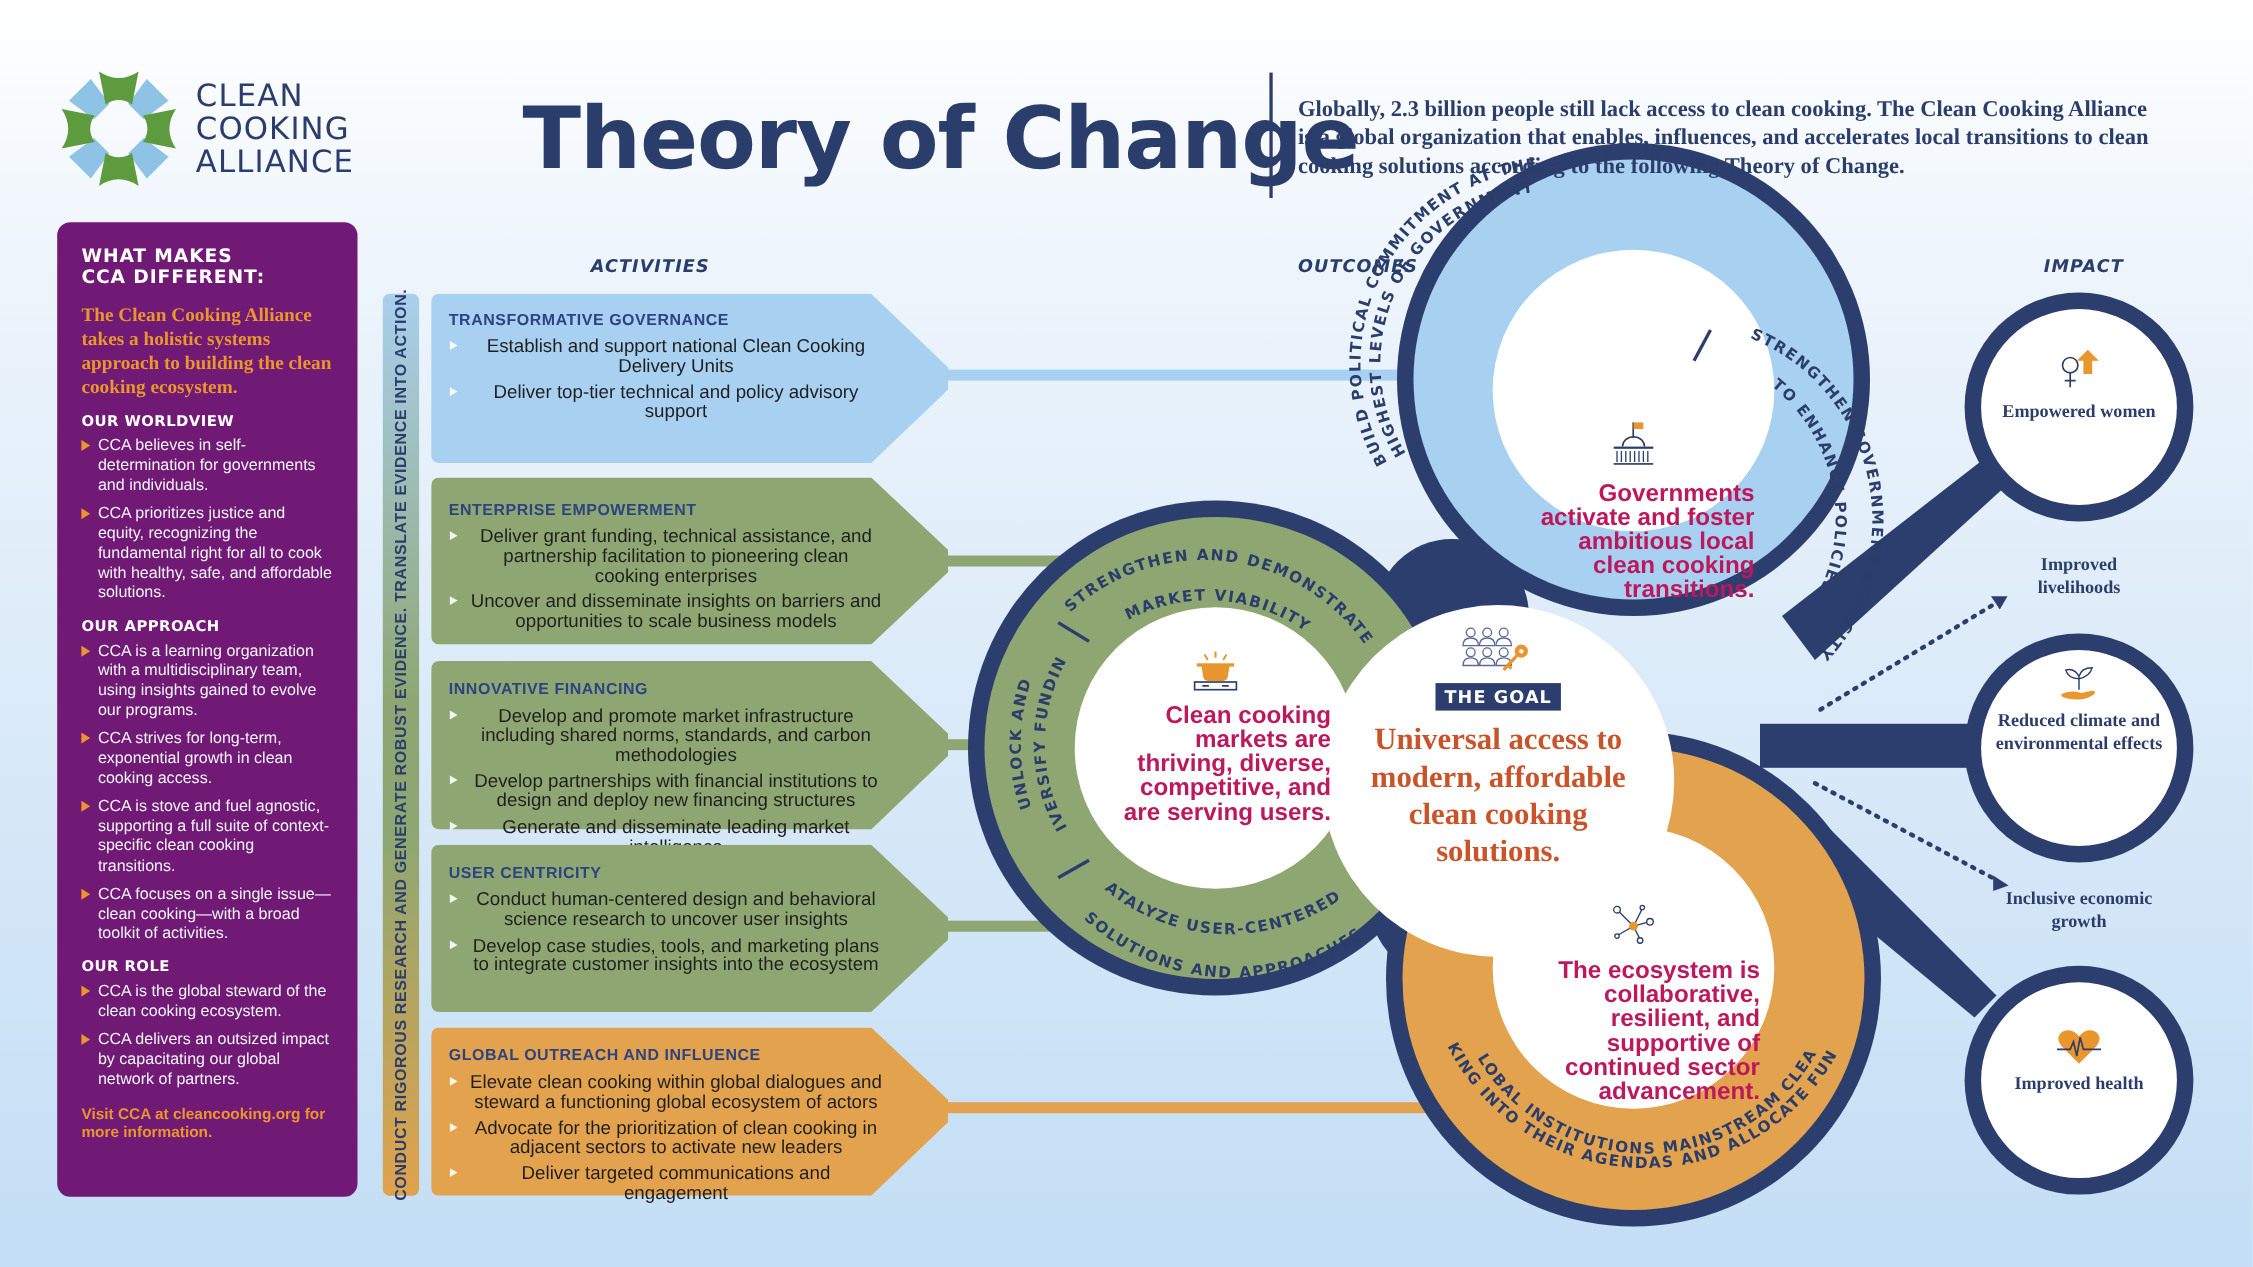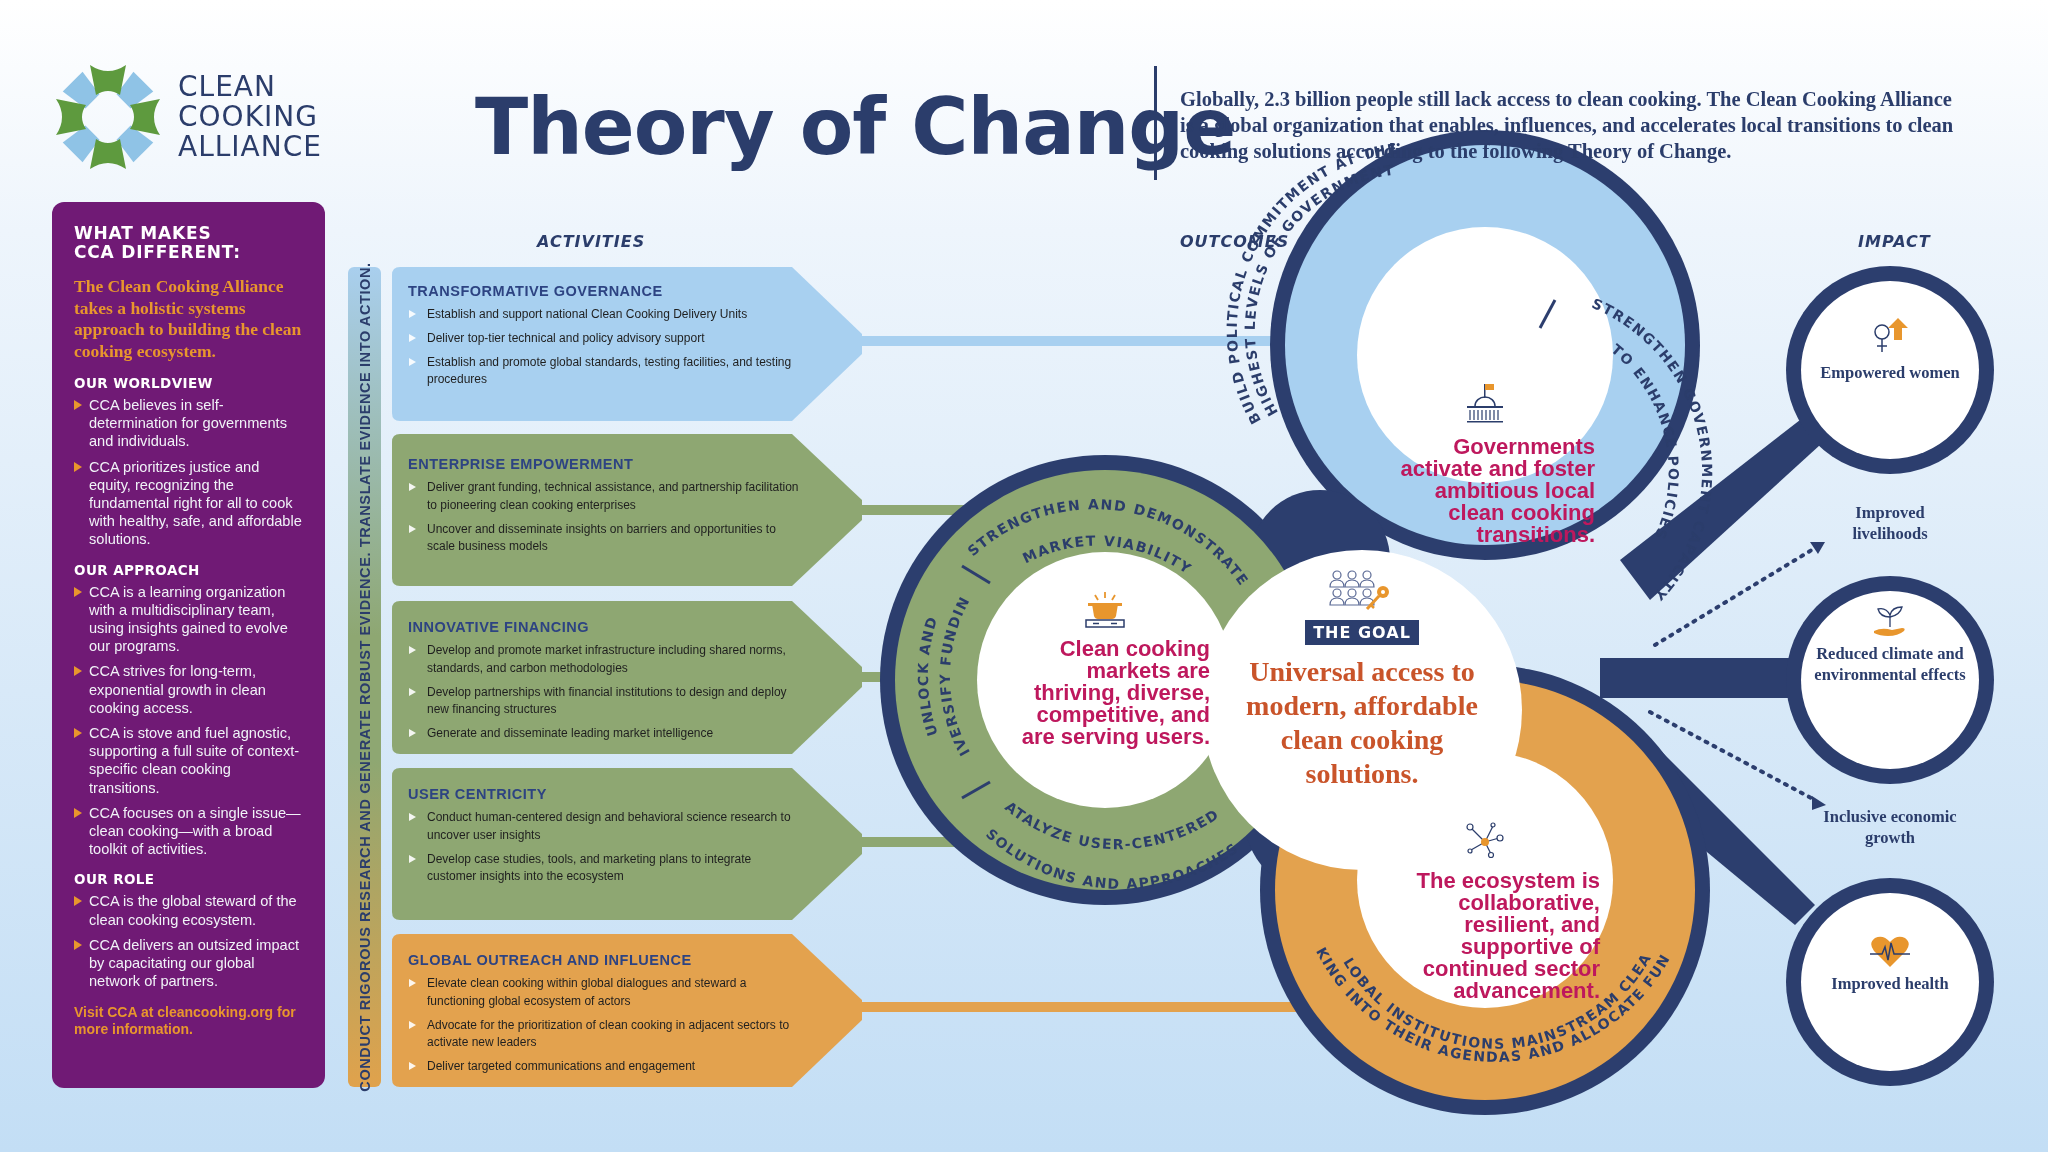--- a/index.html
+++ b/index.html
@@ -40,21 +40,21 @@
   .evidence-bar { left: 348px; top: 267px; width: 33px; height: 820px; border-radius: 6px;
     background: linear-gradient(180deg, #a9cfee 0%, #8ea772 45%, #8ea772 60%, #e0a24c 100%); }
   .evidence-text { position: absolute; left: 50%; top: 50%; transform: translate(-50%,-50%) rotate(-90deg); white-space: nowrap; font-weight: bold; font-size: 14.5px; letter-spacing: 0.6px; color: #2b3d6b; }
 
   
   .card { left: 392px; width: 470px; }
   .card .shape { position: absolute; inset: 0; }
   .card .inner { position: absolute; left: 16px; top: 16px; right: 60px; }
   .card-title { font-weight: bold; font-size: 14.5px; letter-spacing: 0.5px; color: #2d4382; margin-bottom: 7px; }
   .card-list { list-style: none; }
-  .card-list li { position: relative; padding-left: 19px; font-size: 12px; line-height: 17.8px; color: #1f1f1f; margin-bottom: 6px; }
+  .card-list li { position: relative; padding-left: 19px; font-size: 17px; line-height: 17.8px; color: #1f1f1f; margin-bottom: 6px; text-align: center; }
   .card-list li::before { content: ""; position: absolute; left: 1px; top: 4px; border-left: 7px solid #ffffff; border-top: 4.5px solid transparent; border-bottom: 4.5px solid transparent; opacity: 0.9; }
 
   
   .diagram { left: 0; top: 0; width: 2048px; height: 1152px; }
 
   
   .outcome-text { text-align: right; font-weight: bold; color: #be185d; font-size: 22px; line-height: 22px; }
   .goal-badge { display: inline-block; background: #2c3e6e; color: #fff; font-family: "DejaVu Sans", sans-serif; font-weight: bold; font-size: 16px; letter-spacing: 1px; padding: 3px 8px; }
   .goal-text { font-family: "Liberation Serif", serif; font-weight: bold; color: #c9542a; font-size: 28px; line-height: 34px; text-align: center; }
 
@@ -206,21 +206,20 @@
 
 <div class="abs card" style="top:267px; height:154px;">
   <svg class="shape" viewBox="0 0 470 154" preserveAspectRatio="none">
     <path d="M8,0 L400,0 L470,67 L470,87 L400,154 L8,154 Q0,154 0,146 L0,8 Q0,0 8,0 Z" fill="#a8d0f0"></path>
   </svg>
   <div class="inner">
     <div class="card-title">TRANSFORMATIVE GOVERNANCE</div>
     <ul class="card-list">
       <li>Establish and support national Clean Cooking Delivery Units</li>
       <li>Deliver top-tier technical and policy advisory support</li>
-      <li>Establish and promote global standards, testing facilities, and testing procedures</li>
     </ul>
   </div>
 </div>
 
 <div class="abs card" style="top:434px; height:152px;">
   <svg class="shape" viewBox="0 0 470 152" preserveAspectRatio="none">
     <path d="M8,0 L400,0 L470,66 L470,86 L400,152 L8,152 Q0,152 0,144 L0,8 Q0,0 8,0 Z" fill="#8ea772"></path>
   </svg>
   <div class="inner" style="top:22px;">
     <div class="card-title">ENTERPRISE EMPOWERMENT</div>

